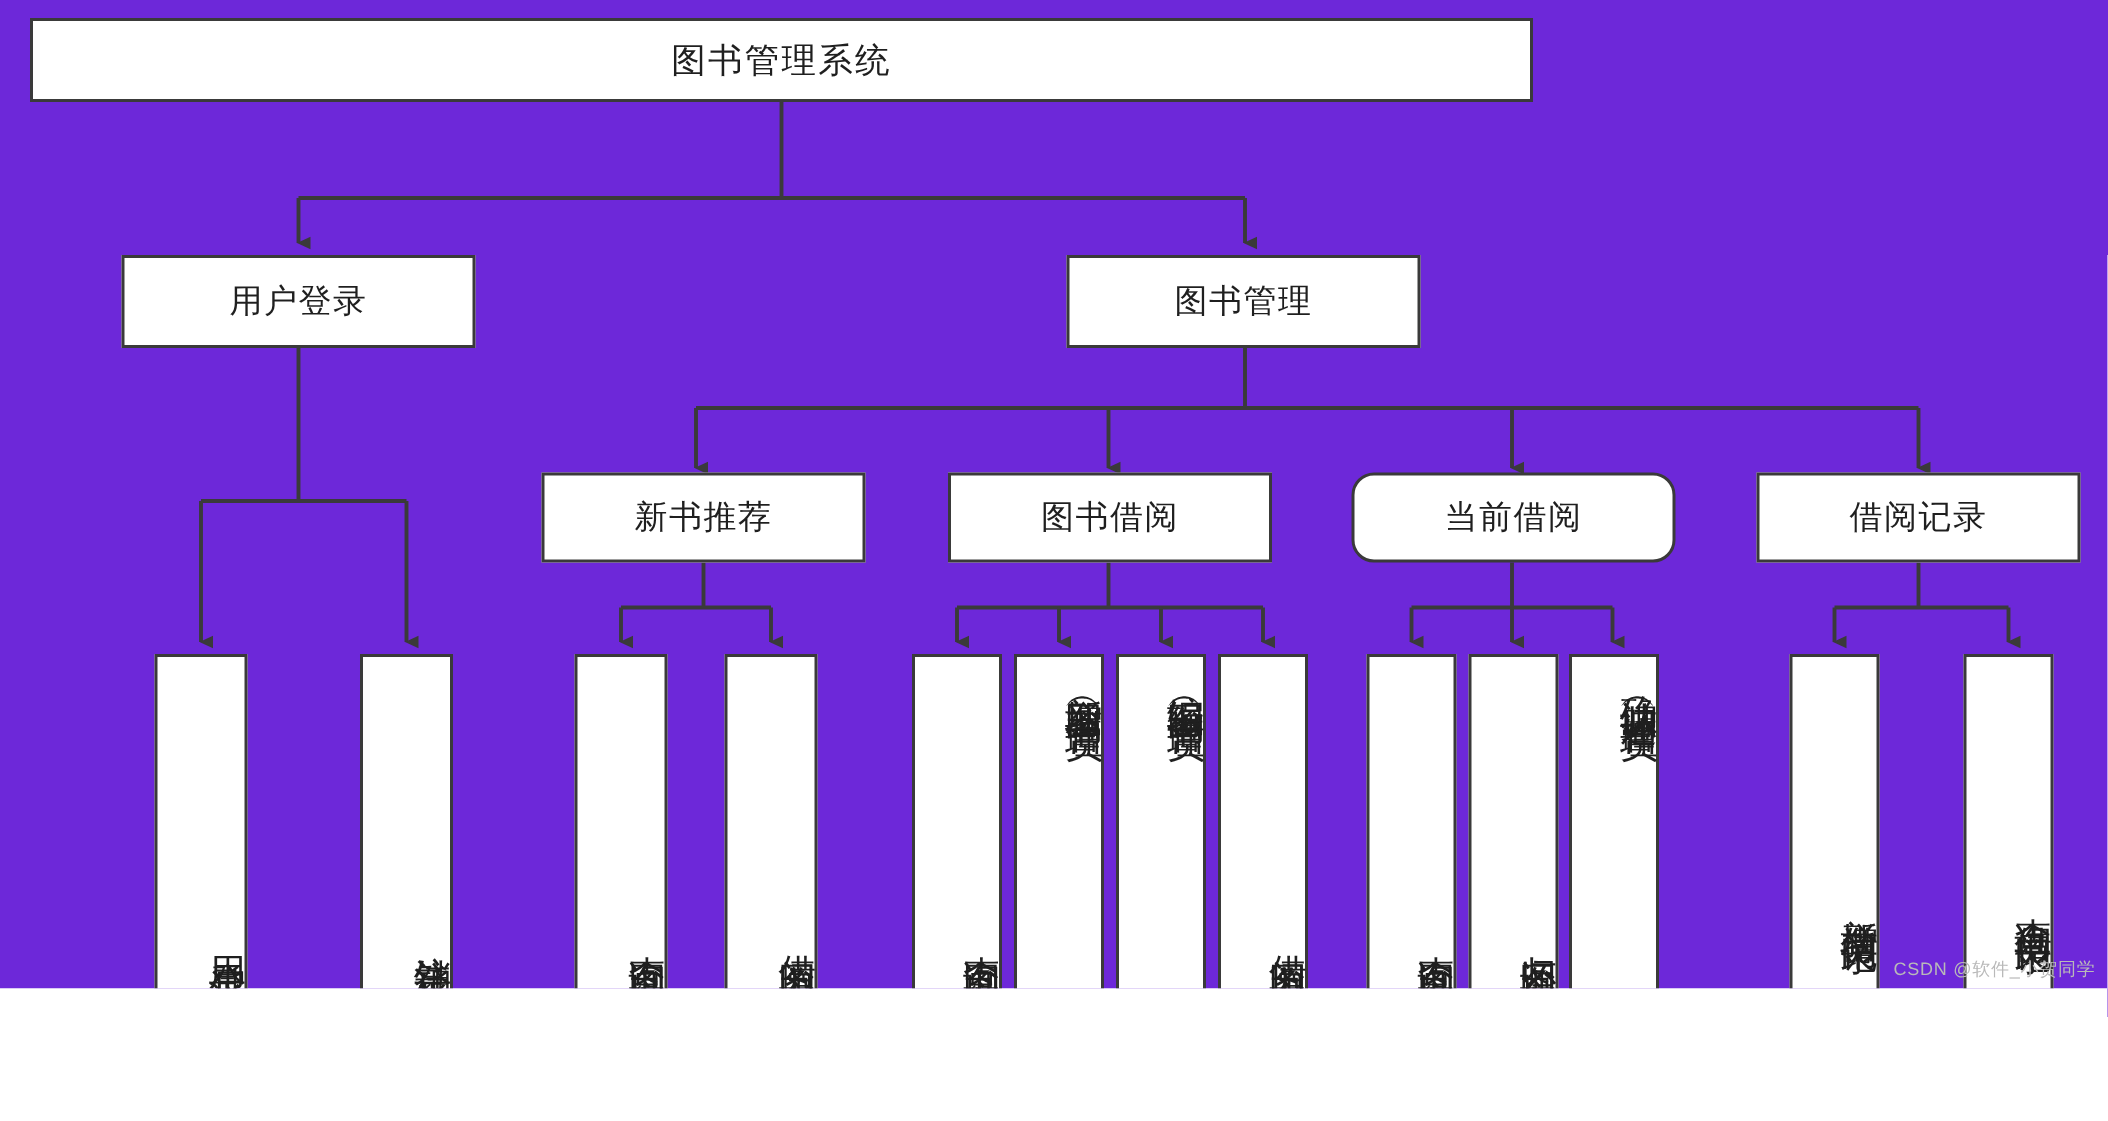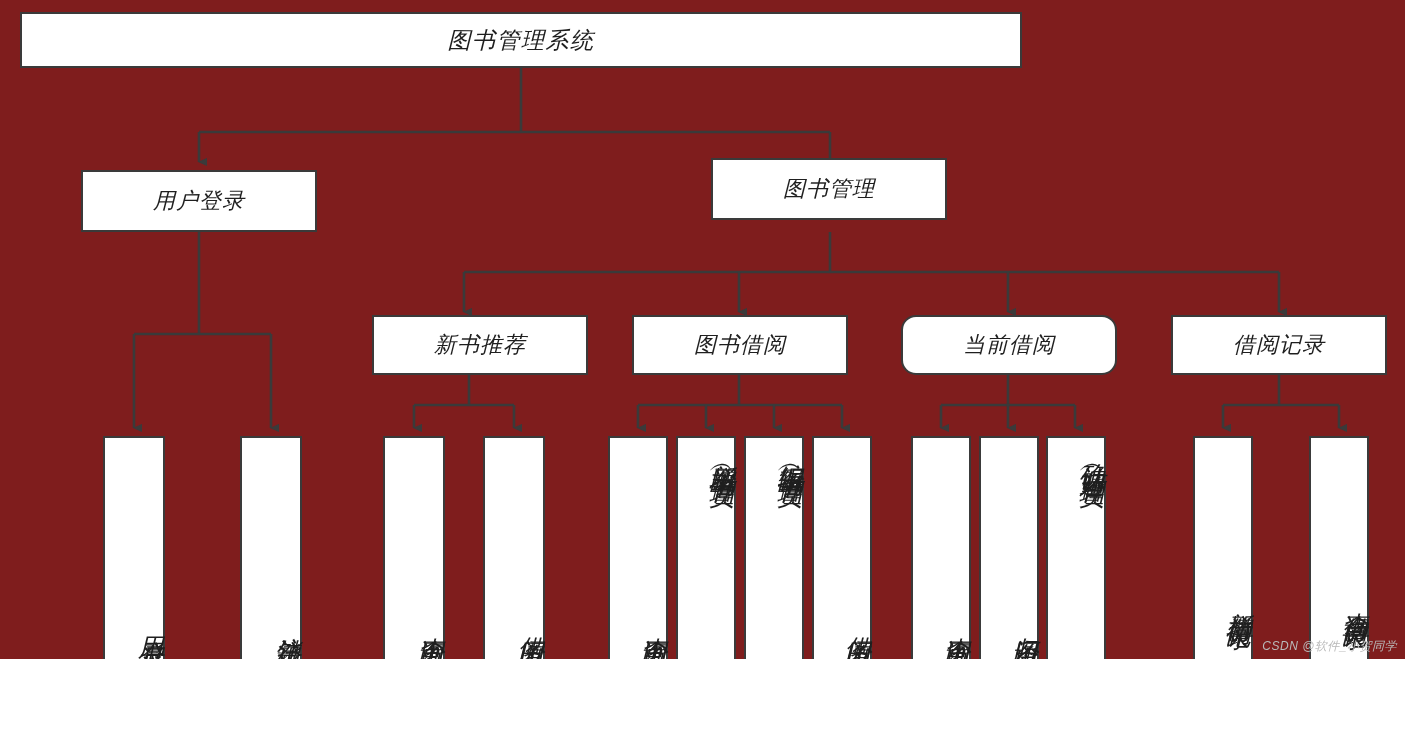--- a/index.html
+++ b/index.html
@@ -7,23 +7,22 @@
     padding: 0;
     background: #ffffff;
   }
   body {
     font-family: "Liberation Sans", "DejaVu Sans", sans-serif;
   }
   #diagram-root {
     position: relative;
     width: 1405px;
     height: 659px;
-    background: #7f1d1d;
+    background: #6d28d9;
     overflow: hidden;
-    font-style: italic;
   }
   #edge-layer {
     position: absolute;
     left: 0;
     top: 0;
     width: 1405px;
     height: 747px;
   }
   .node {
     position: absolute;
@@ -125,25 +124,25 @@
     </g>
   </svg>
 
   <div class="node horiz title" style="left:20px; top:12px; width:1002px; height:56px;">
     <span>图书管理系统</span>
   </div>
 
   <div class="node horiz" style="left:81px; top:170px; width:236px; height:62px;">
     <span>用户登录</span>
   </div>
-  <div class="node horiz" style="left:711px; top:158px; width:236px; height:62px;">
+  <div class="node horiz" style="left:711px; top:170px; width:236px; height:62px;">
     <span>图书管理</span>
   </div>
 
-  <div class="node horiz" style="left:372px; top:315px; width:216px; height:60px;">
+  <div class="node horiz" style="left:361px; top:315px; width:216px; height:60px;">
     <span>新书推荐</span>
   </div>
   <div class="node horiz" style="left:632px; top:315px; width:216px; height:60px;">
     <span>图书借阅</span>
   </div>
   <div class="node horiz" style="left:901px; top:315px; width:216px; height:60px;border-radius:15px;">
     <span>当前借阅</span>
   </div>
   <div class="node horiz" style="left:1171px; top:315px; width:216px; height:60px;">
     <span>借阅记录</span>

